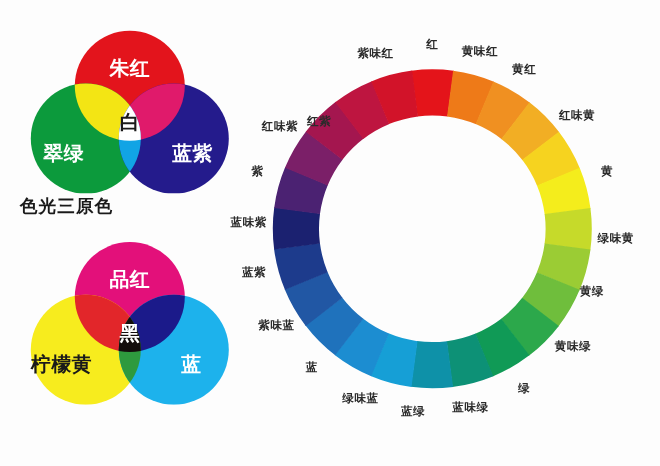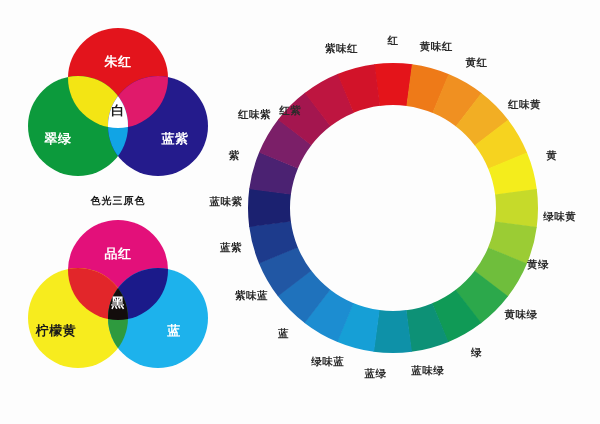--- a/index.html
+++ b/index.html
@@ -15,37 +15,35 @@
   
   .venn-block{position:absolute;}
   #venn-additive{left:18px;top:26px;width:200px;height:175px;}
   #venn-subtractive{left:18px;top:218px;width:200px;height:175px;}
 
   .venn-stage{position:relative;width:200px;height:150px;}
   .venn-svg{position:absolute;left:0;top:0;}
 
   .venn-label{
     position:absolute;
-    font-size:13px;
+    font-size:18px;
     font-weight:bold;
     letter-spacing:0.5px;
     white-space:nowrap;
     transform:translate(-50%,-50%);
     pointer-events:none;
     font-family:Liberation Serif, serif;
   }
   .venn-caption{
     position:absolute;
     left:0;right:0;
-    text-align:center;
-    font-size:10px;
+    font-size:16px;
     color:#1a1a1a;
     font-weight:bold;
     letter-spacing:1px;
-    margin-top:16px;
   }
   #venn-additive .venn-caption{top:152px;}
   #venn-subtractive .venn-caption{top:152px;}
 
   
   #wheel-block{position:absolute;left:240px;top:28px;width:350px;height:368px;}
   #wheel-svg{position:absolute;left:0;top:0;}
   #wheel-center-label{
     position:absolute;
     left:153px;top:180px;

